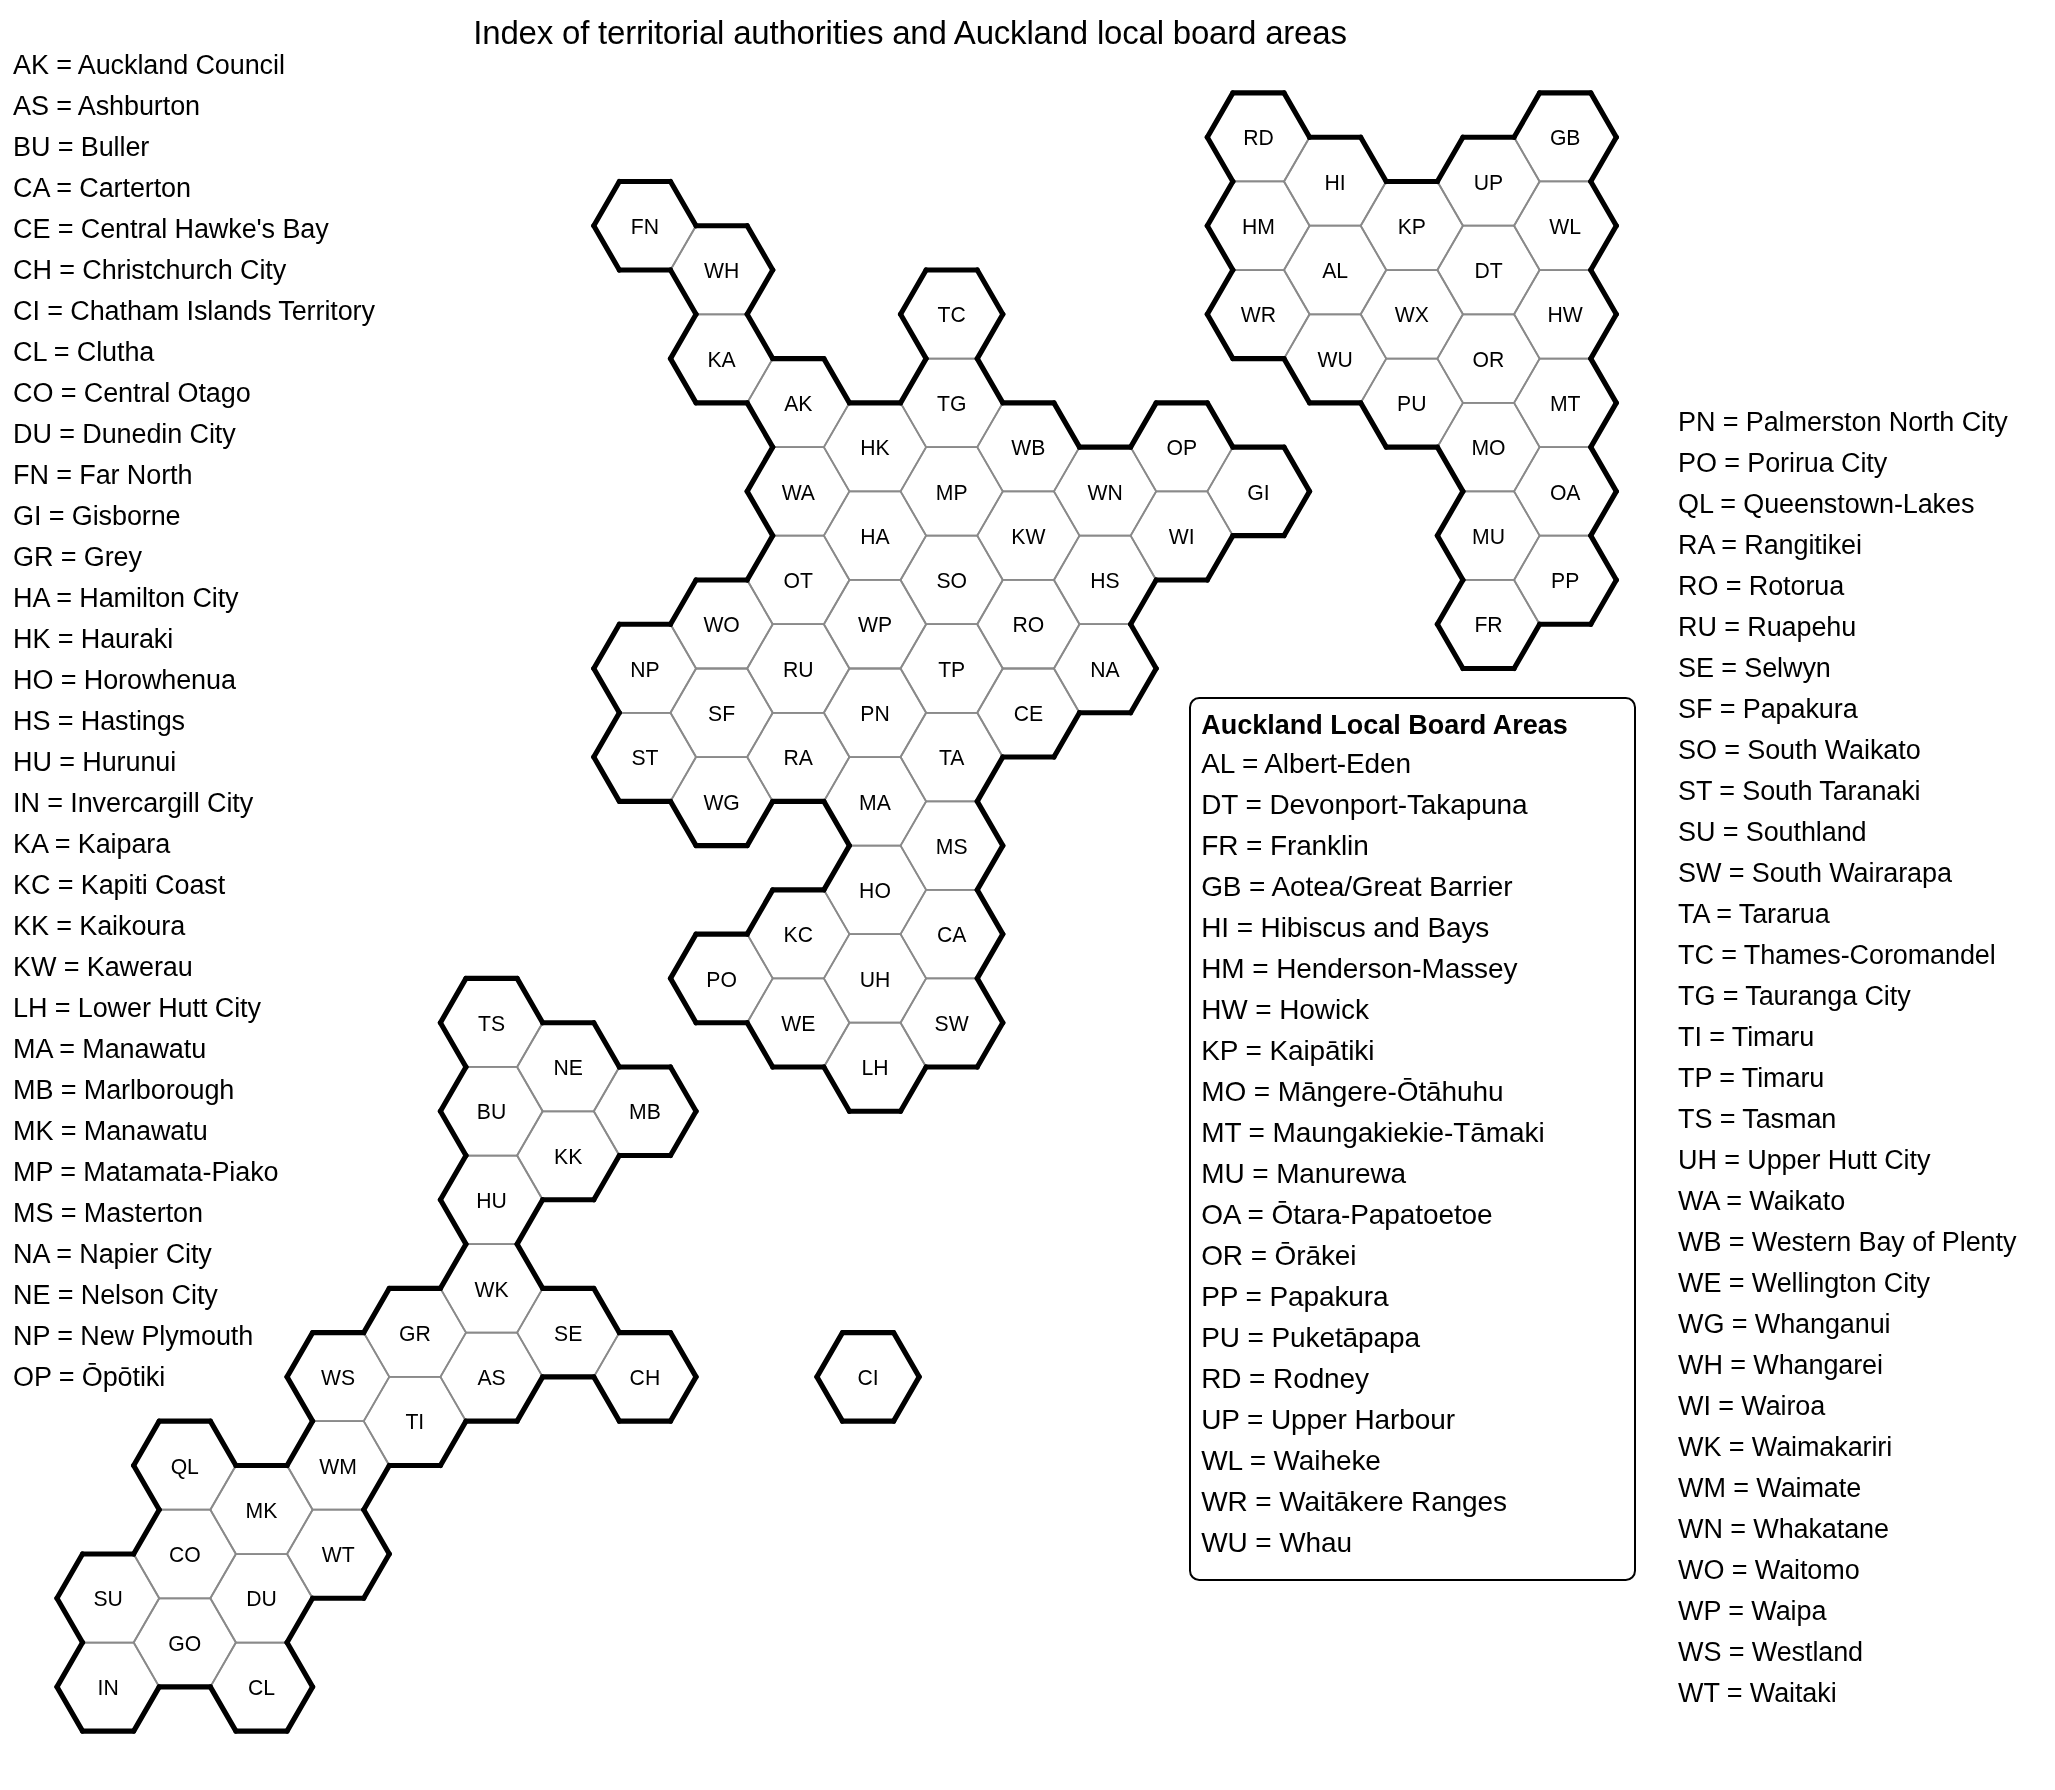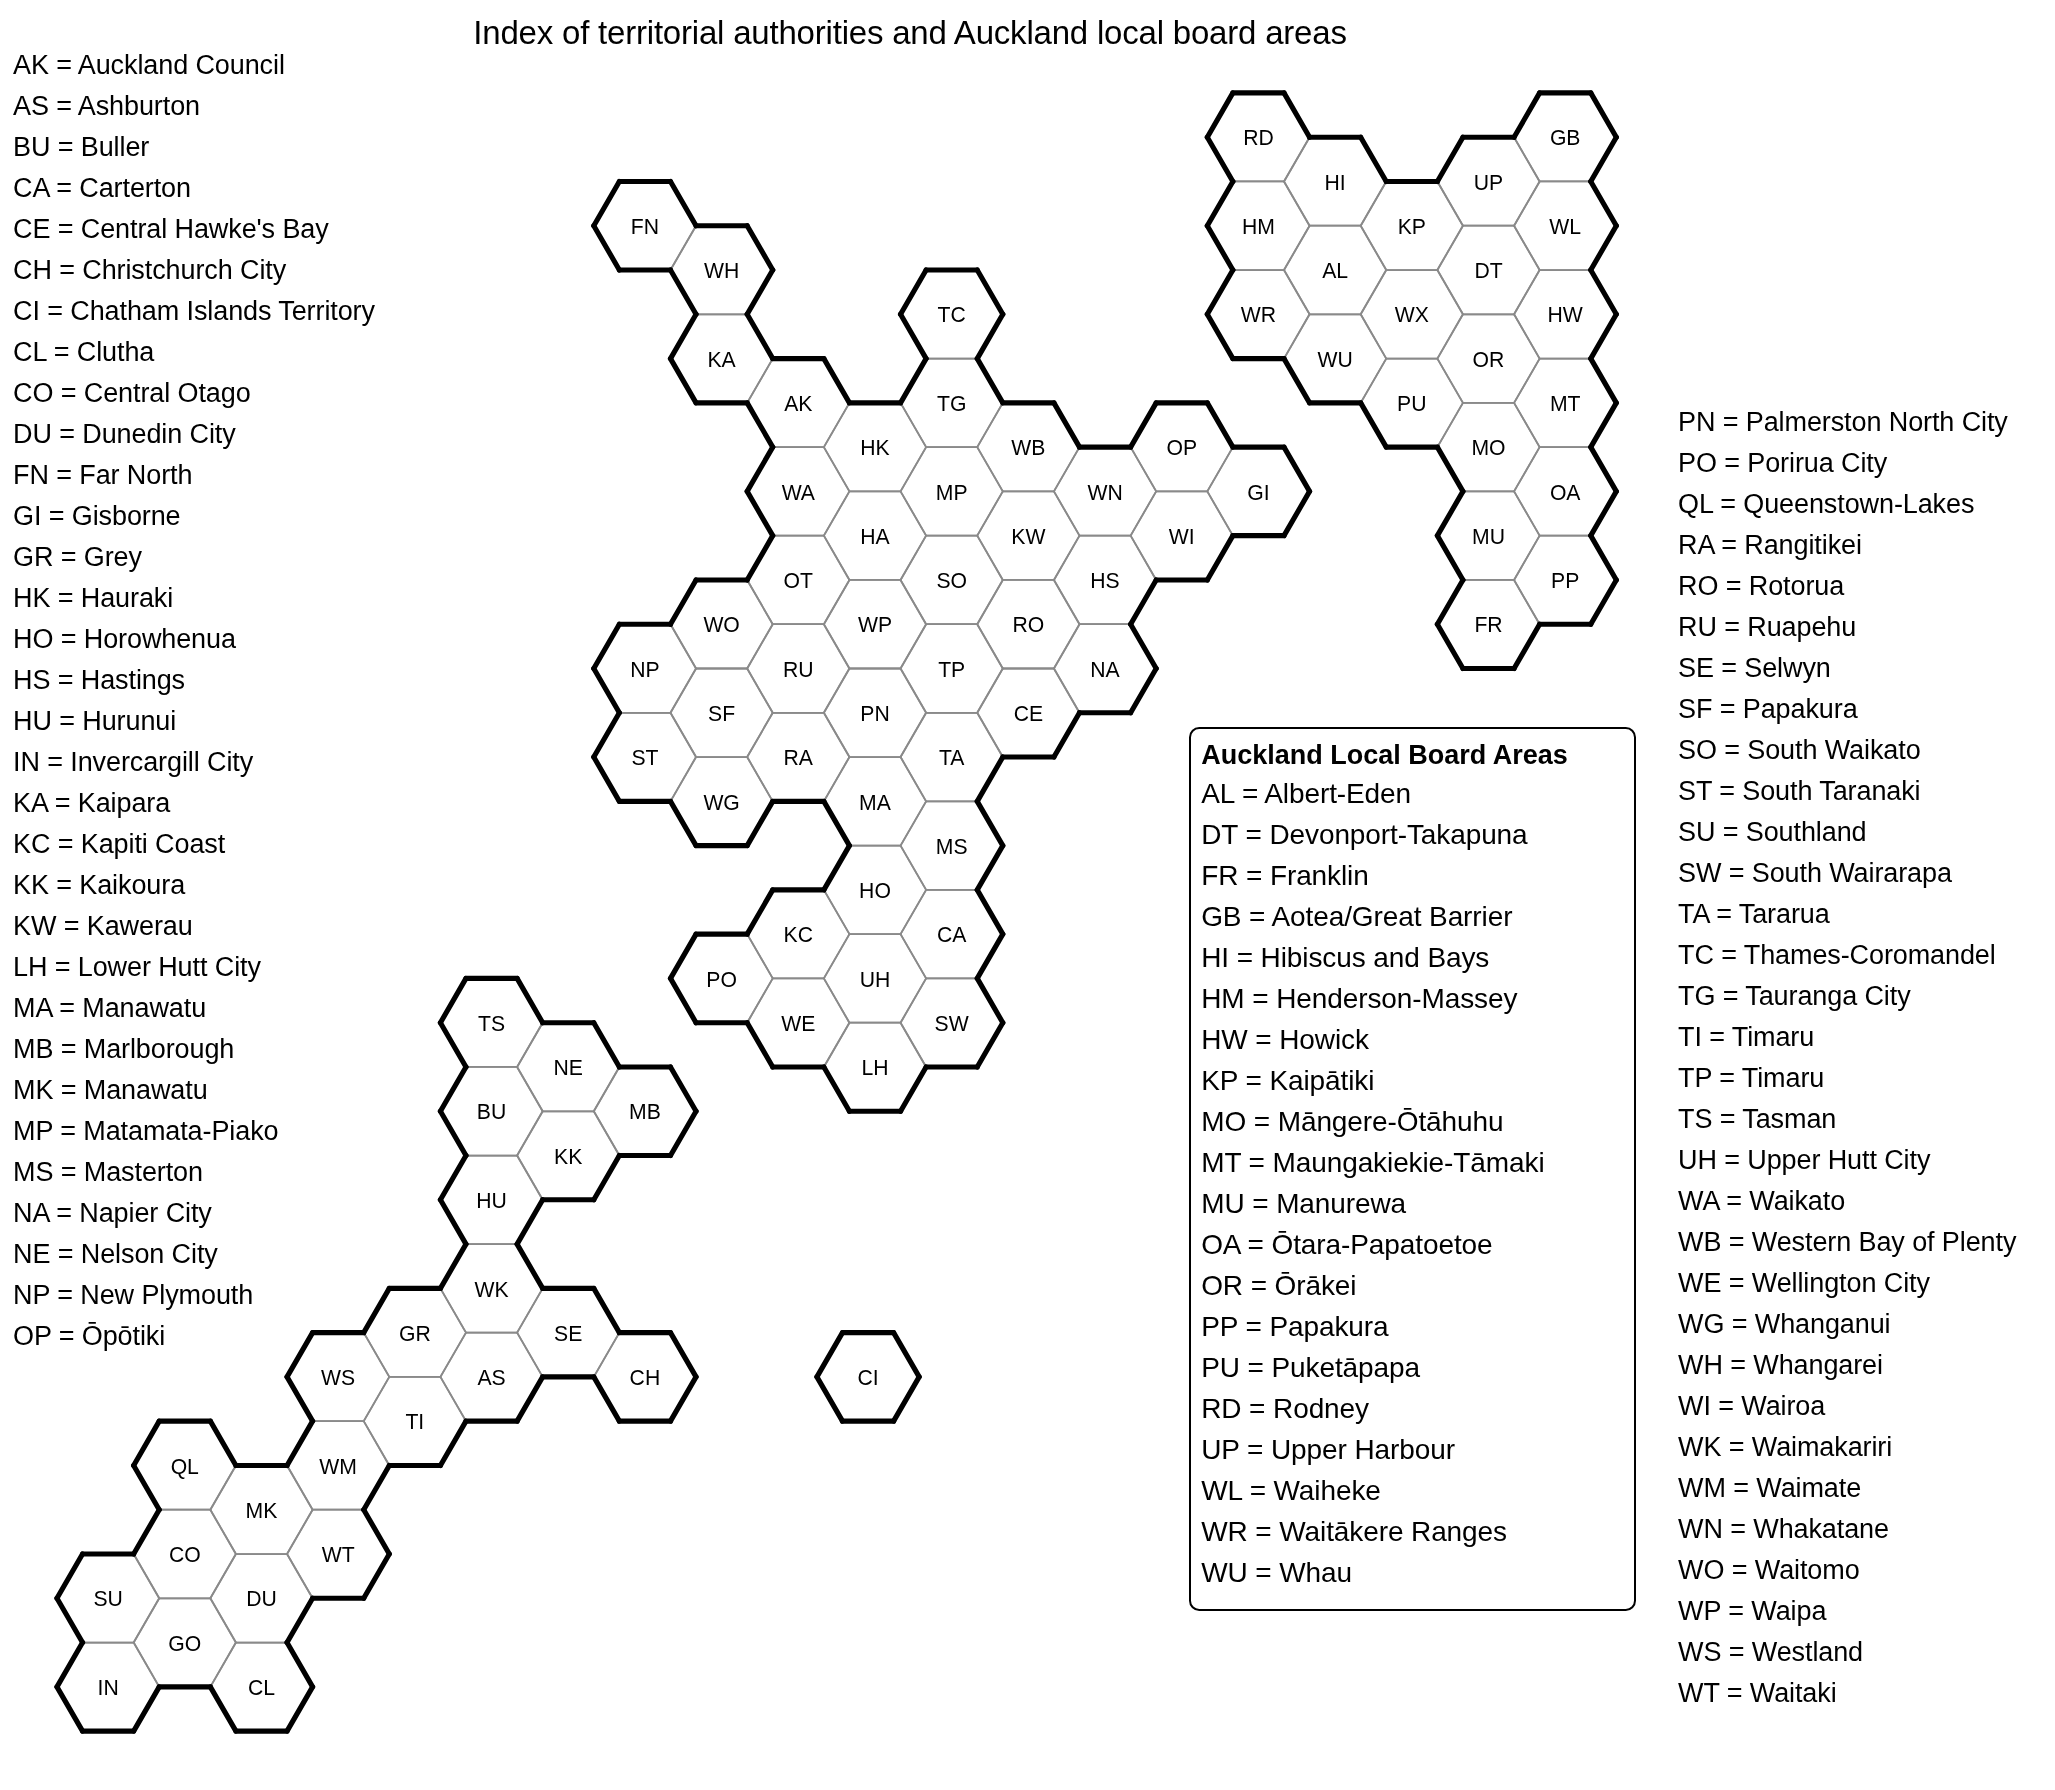--- a/index.html
+++ b/index.html
@@ -5,21 +5,21 @@
   html, body { margin: 0; padding: 0; background: #ffffff; }
   body { width: 2056px; height: 1791px; position: relative; overflow: hidden;
          font-family: "Liberation Sans", "DejaVu Sans", sans-serif; color: #000; }
   .title { position: absolute; left: 0; width: 1820px; top: 12px; text-align: center;
            font-size: 33px; line-height: 41px; letter-spacing: -0.2px; }
   .legend { position: absolute; margin: 0; padding: 0; list-style: none; }
   .legend li { font-size: 27px; line-height: 41px; height: 41px; white-space: nowrap; letter-spacing: -0.1px; }
   #legend-left { left: 13px; top: 45px; }
   #legend-right { left: 1678px; top: 402px; }
   .ak-box { position: absolute; left: 1189px; top: 697px; width: 447px; height: 884px;
-            border: 2.9px solid #000; border-radius: 10.2px; box-sizing: border-box; margin-top: 30px; }
+            border: 2.9px solid #000; border-radius: 10.2px; box-sizing: border-box; }
   .ak-box h2 { margin: 0; padding: 8.8px 0 0 10.2px; font-size: 27px; line-height: 35px; font-weight: bold; }
   .ak-box ul { margin: 0; padding: 0 0 0 10.2px; list-style: none; }
   .ak-box li { font-size: 28px; line-height: 41px; height: 41px; white-space: nowrap; letter-spacing: -0.1px; }
   #map { position: absolute; left: 0; top: 0; }
   .hex-fill { fill: #ffffff; stroke: none; }
   .edge-thin { stroke: #8a8a8a; stroke-width: 2.4; fill: none; }
   .edge-thick { stroke: #000000; stroke-width: 7; fill: none; stroke-linecap: round; stroke-linejoin: round; }
   .hex-label { font-family: "Liberation Sans", "DejaVu Sans", sans-serif; font-size: 29px; fill: #000;
                text-anchor: middle; dominant-baseline: central; }
 </style>
@@ -750,20 +750,21 @@
     <li>CA = Carterton</li>
     <li>CE = Central Hawke's Bay</li>
     <li>CH = Christchurch City</li>
     <li>CI = Chatham Islands Territory</li>
     <li>CL = Clutha</li>
     <li>CO = Central Otago</li>
     <li>DU = Dunedin City</li>
     <li>FN = Far North</li>
     <li>GI = Gisborne</li>
     <li>GR = Grey</li>
+    <li>HA = Hamilton City</li>
     <li>HK = Hauraki</li>
     <li>HO = Horowhenua</li>
     <li>HS = Hastings</li>
     <li>HU = Hurunui</li>
     <li>IN = Invercargill City</li>
     <li>KA = Kaipara</li>
     <li>KC = Kapiti Coast</li>
     <li>KK = Kaikoura</li>
     <li>KW = Kawerau</li>
     <li>LH = Lower Hutt City</li>

